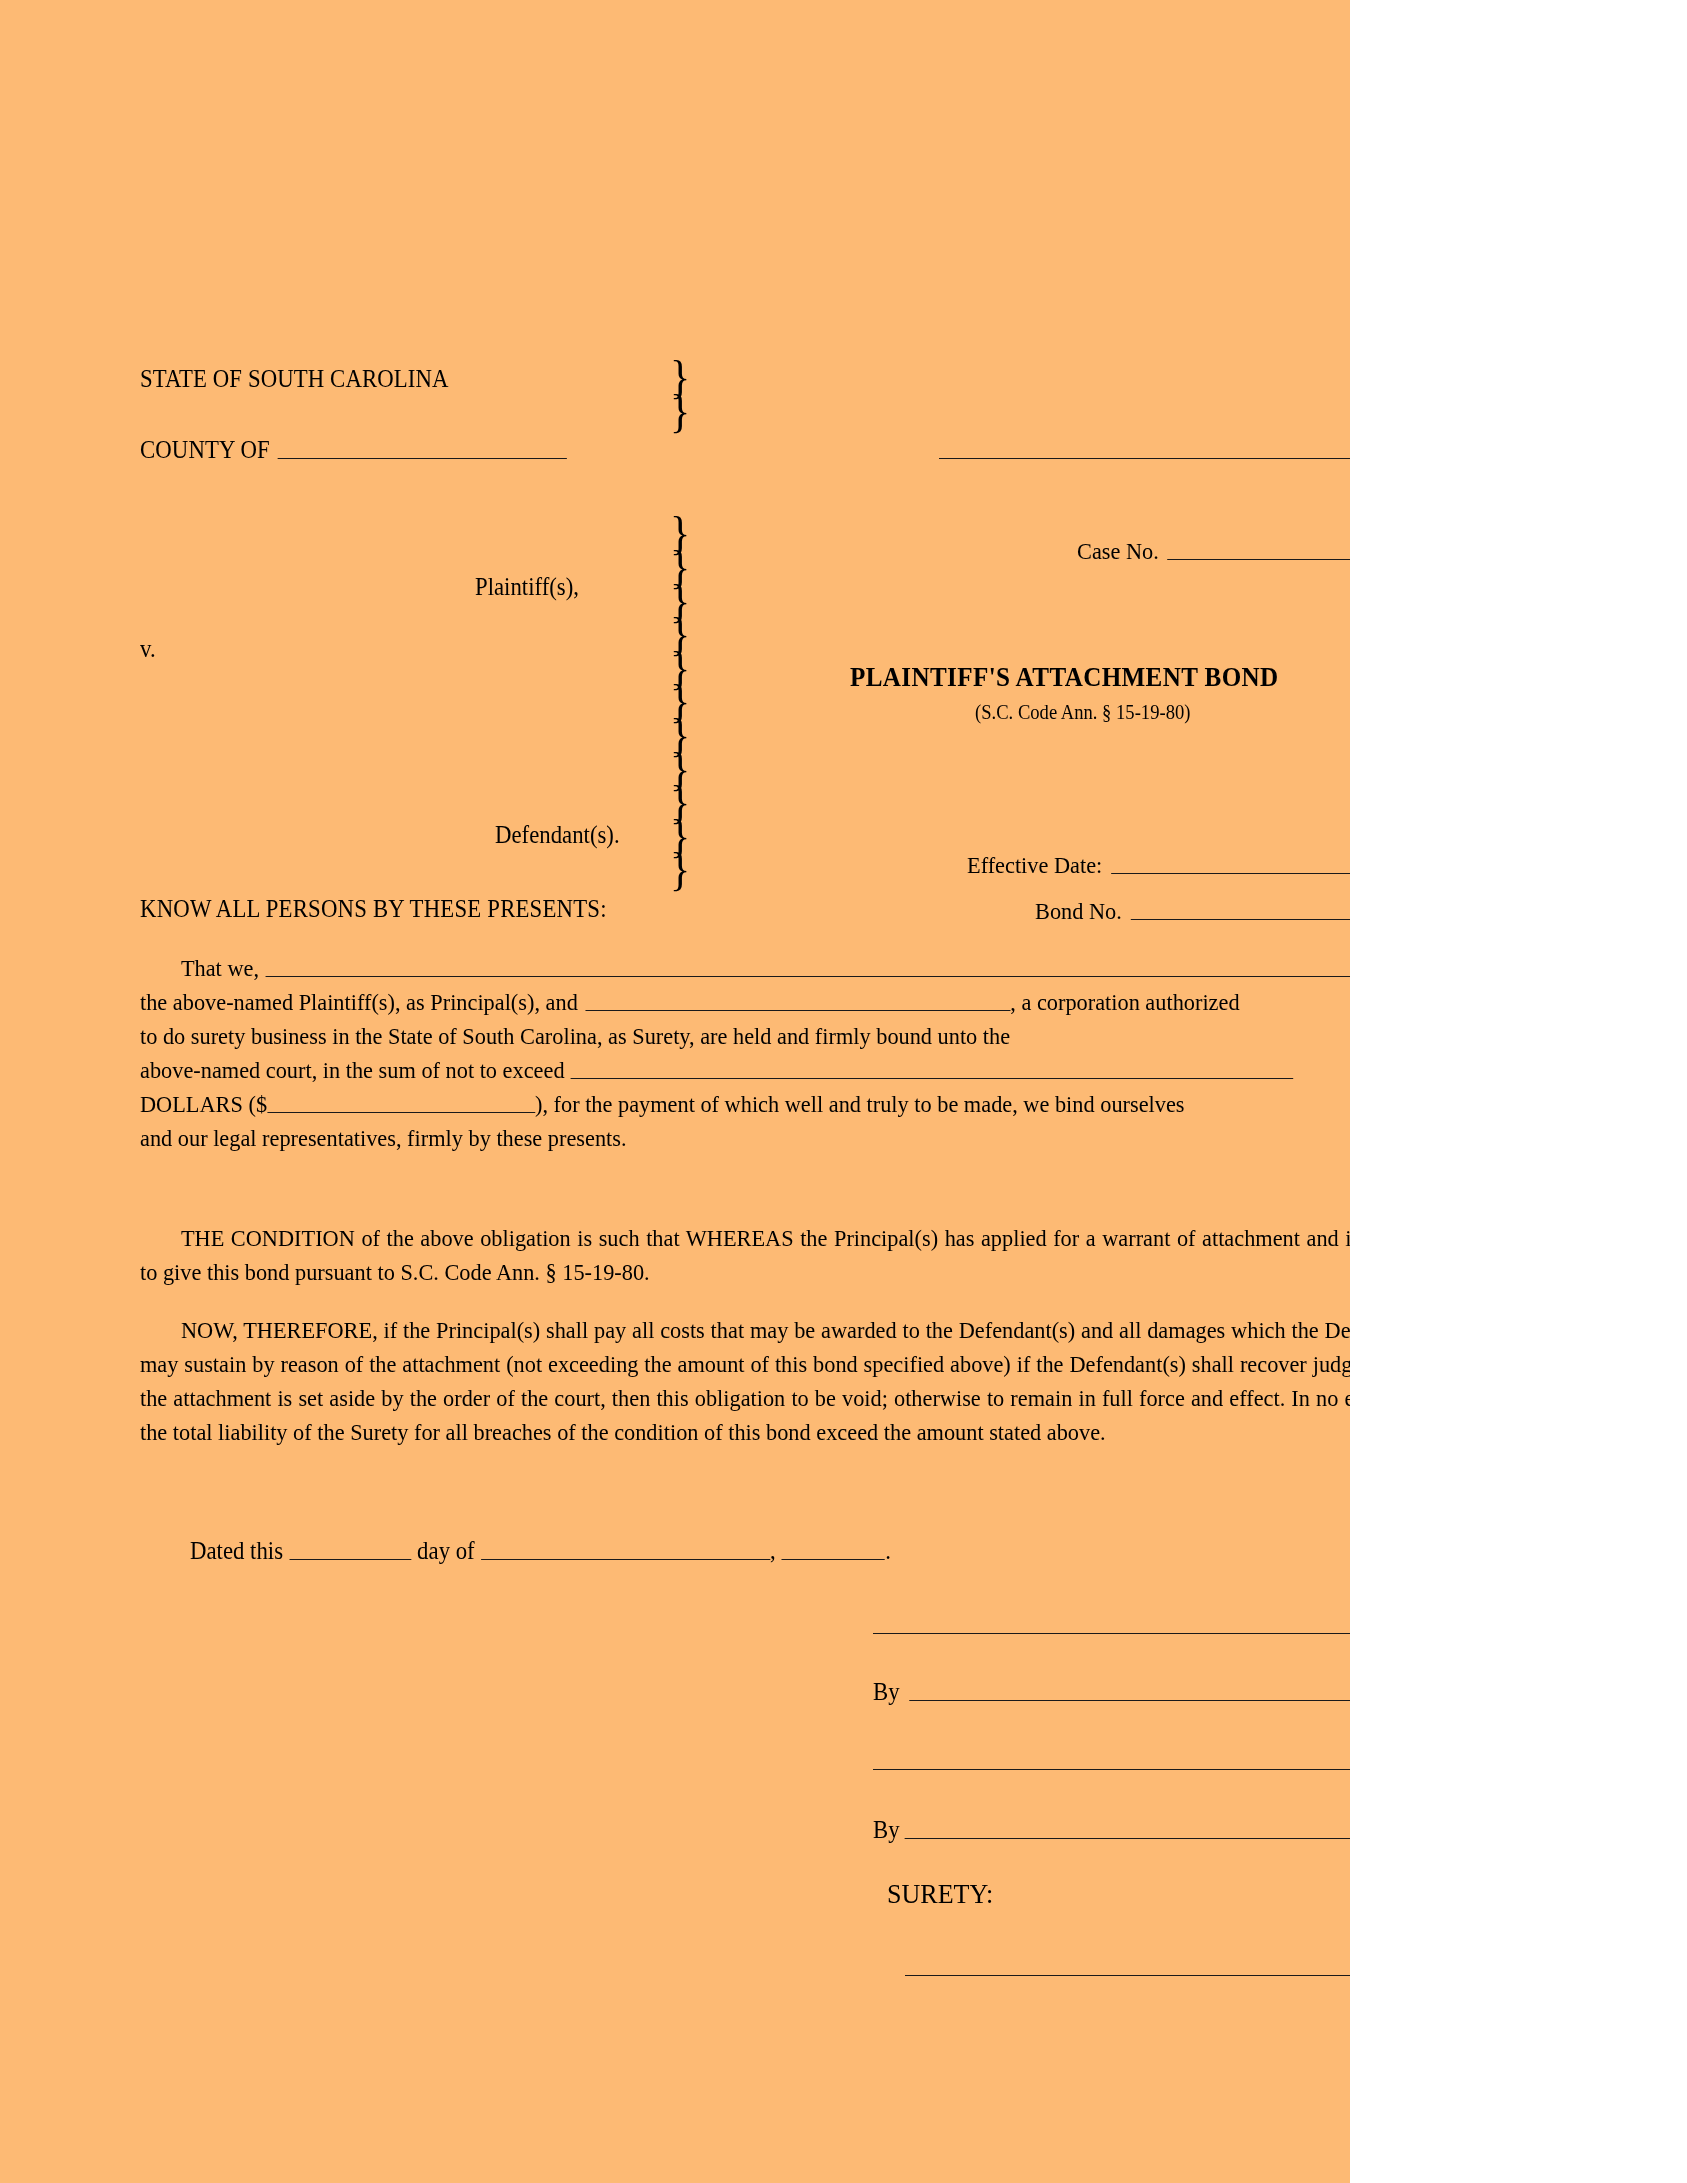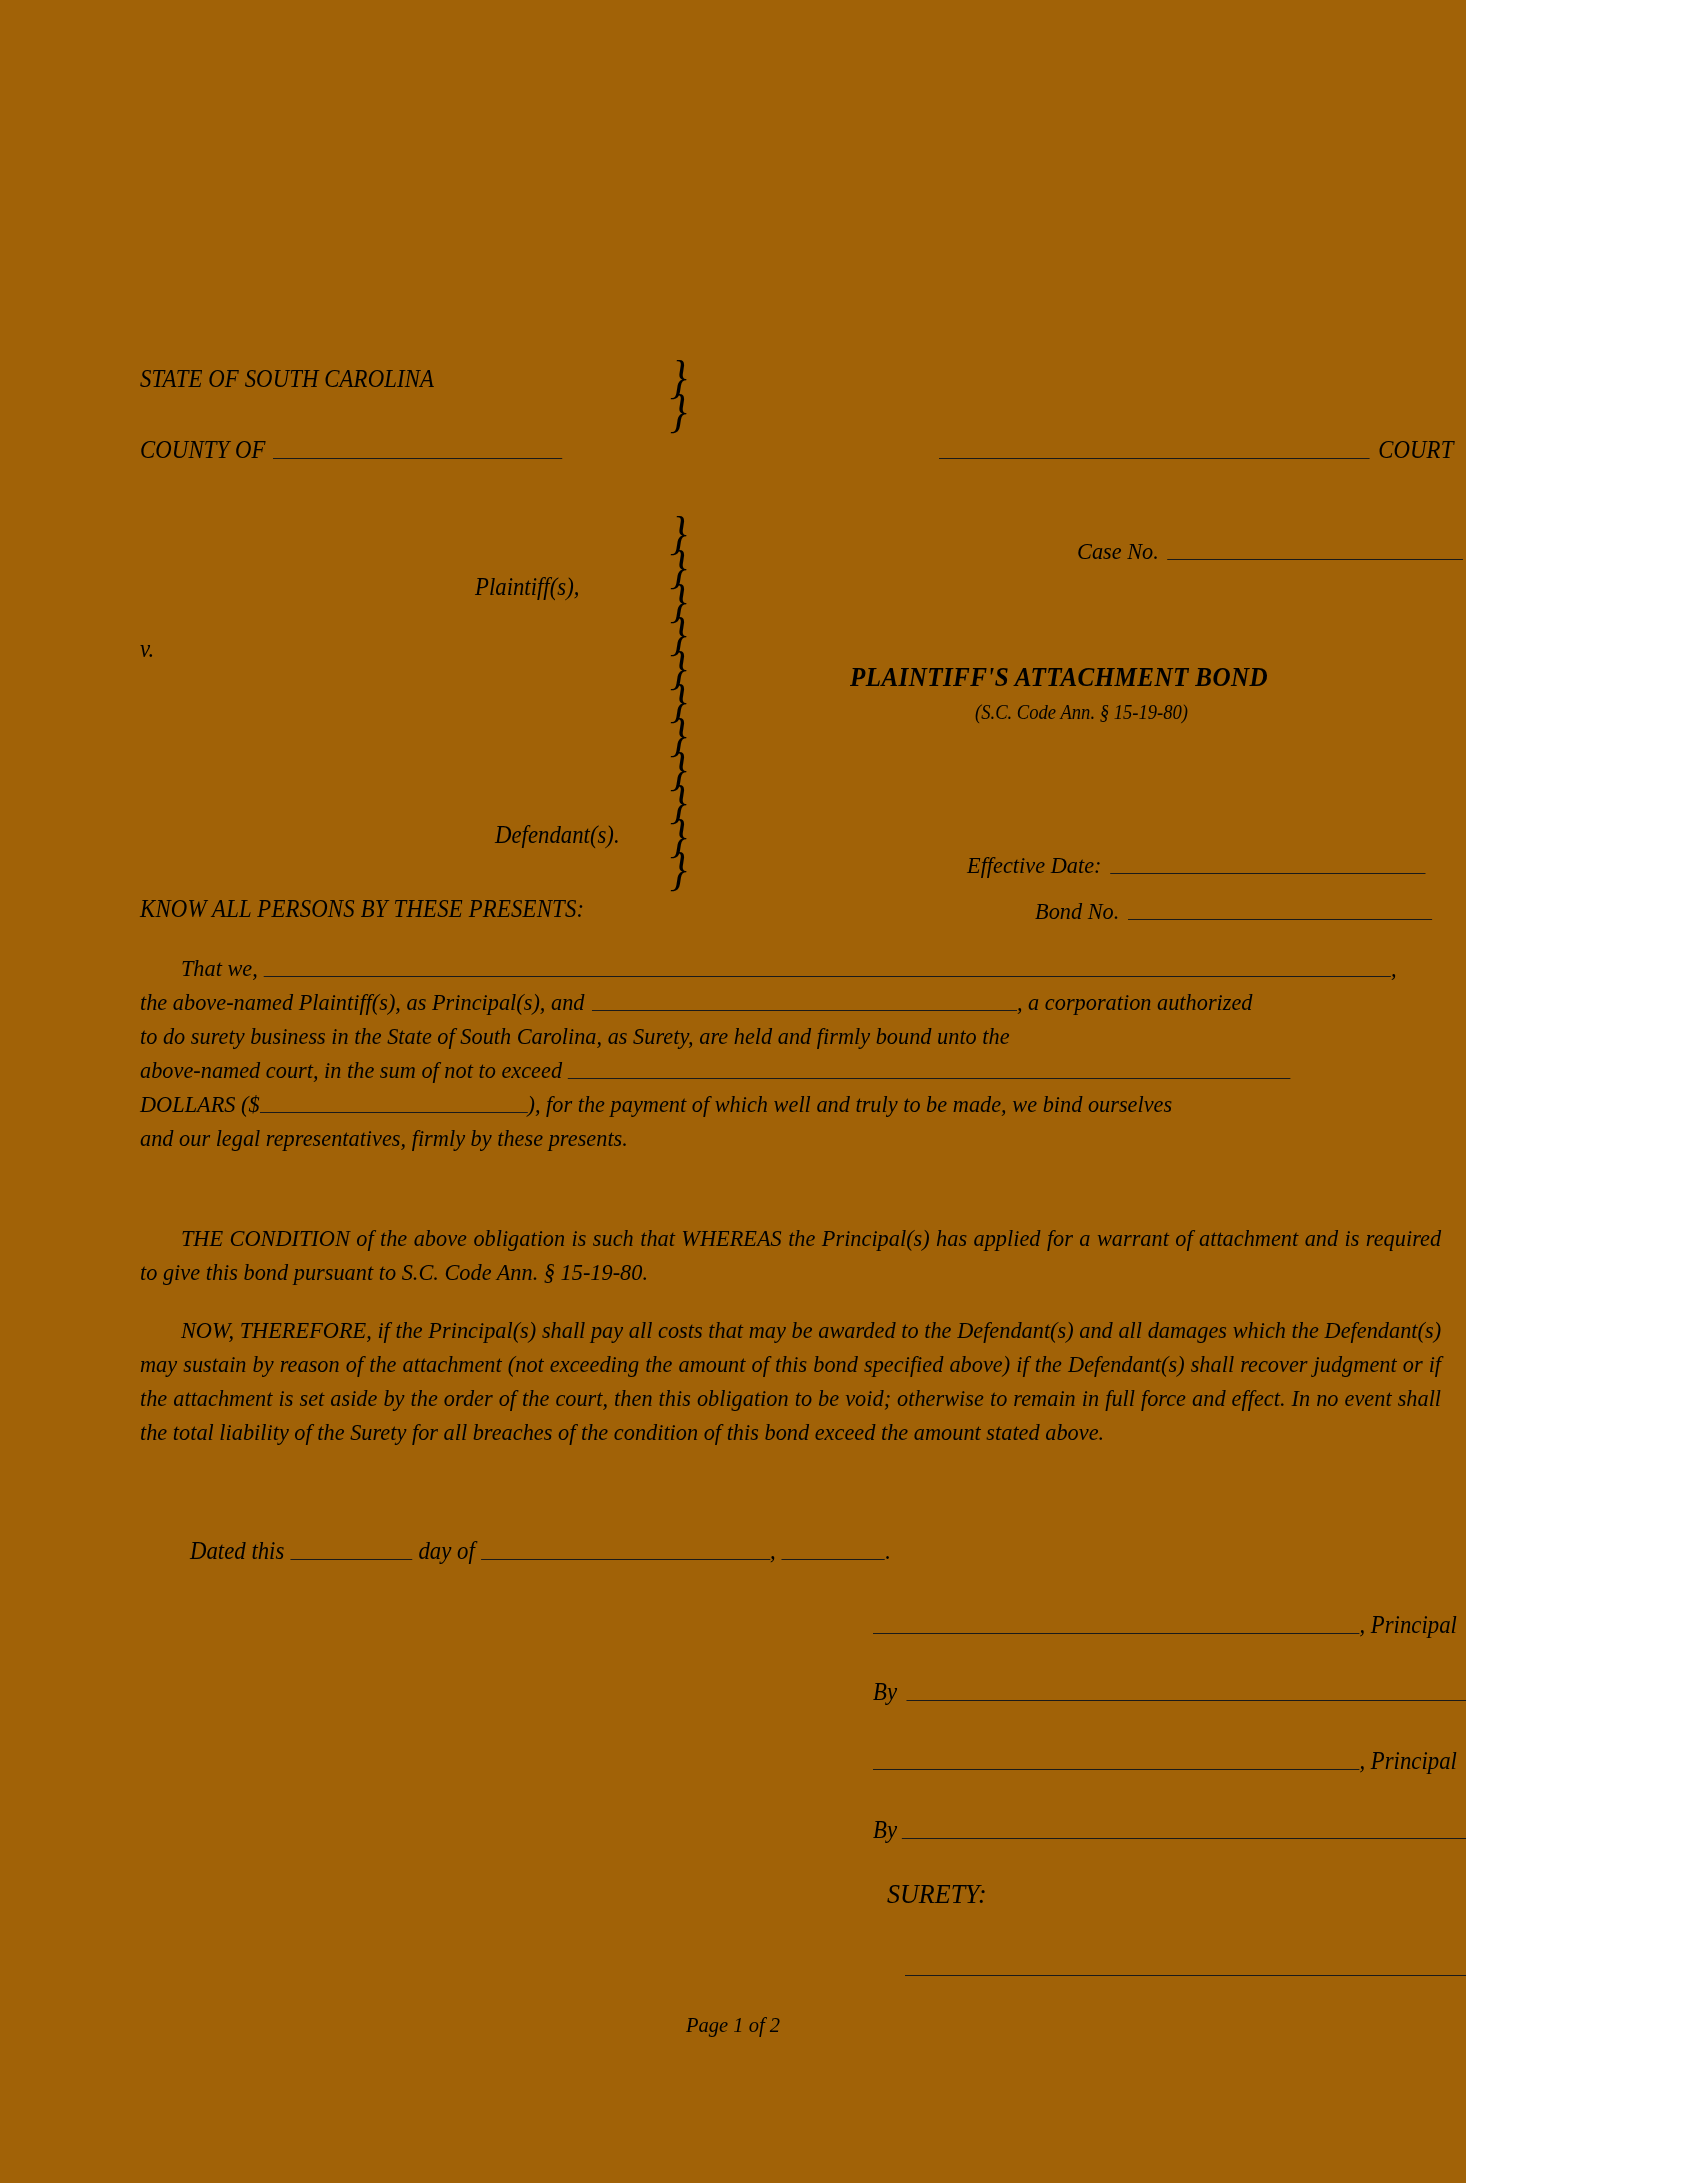--- a/index.html
+++ b/index.html
@@ -7,25 +7,24 @@
     margin: 0;
     padding: 0;
     background: #ffffff;
   }
   body {
     font-family: "Liberation Serif", "DejaVu Serif", serif;
     color: #000000;
   }
   #page {
     position: relative;
-    width: 1466px;
+    width: 1350px;
     height: 2183px;
-    background: #a16207;
+    background: #fdba74;
     overflow: hidden;
-    font-style: italic;
   }
   .nowrap { white-space: nowrap; }
 
   
   .cond {
     font-family: "Liberation Serif", "DejaVu Serif", serif;
     transform: scaleX(0.93);
     transform-origin: left center;
   }
 
@@ -234,16 +233,15 @@
   </div>
 
   <div class="sig-label cond" style="left:873px; top:1813px;">
     <span>By</span><span class="rule" style="width:614px; margin-left:5.3px;"></span>
   </div>
 
   <div class="surety-label cond" style="left:887px; top:1878px;">SURETY:</div>
 
   <div class="hrule" style="left:905px; top:1975px; width:632px;"></div>
 
-  <div class="footer" style="left:0; top:2014px;">Page 1 of 2</div>
 
 </div>
 
 
 </body></html>

